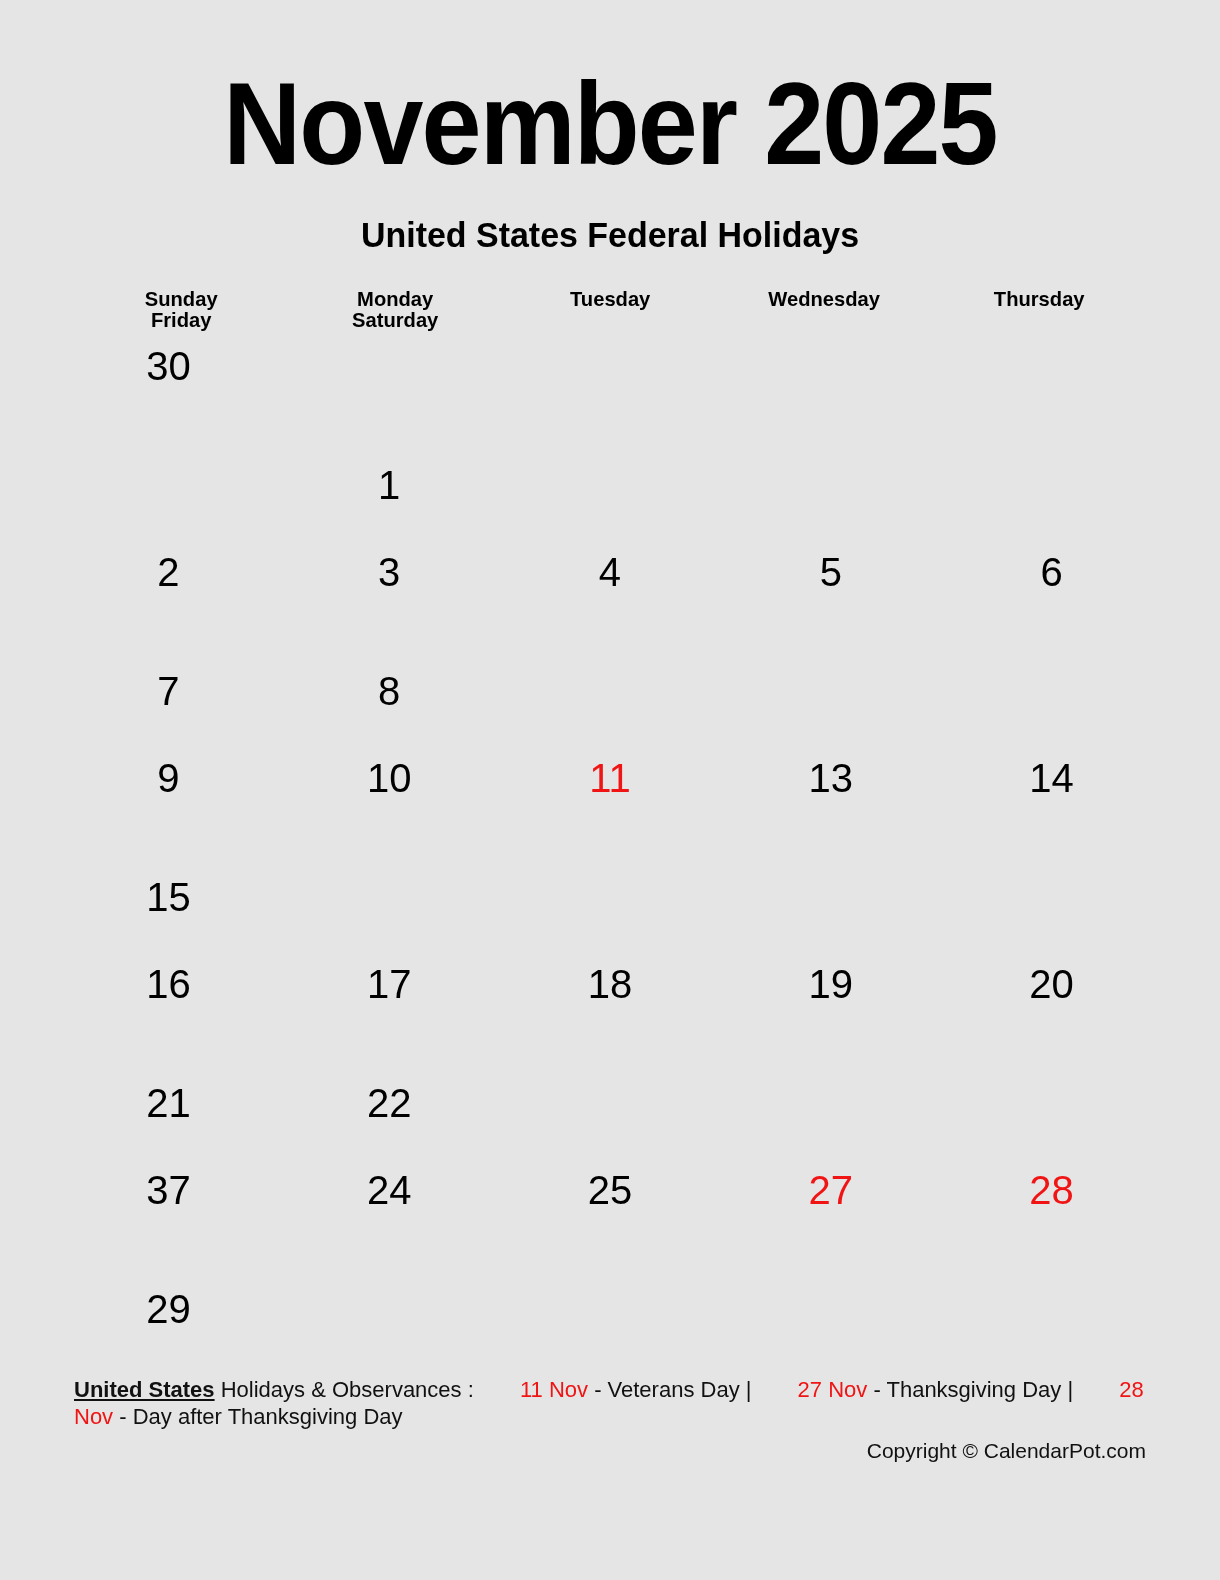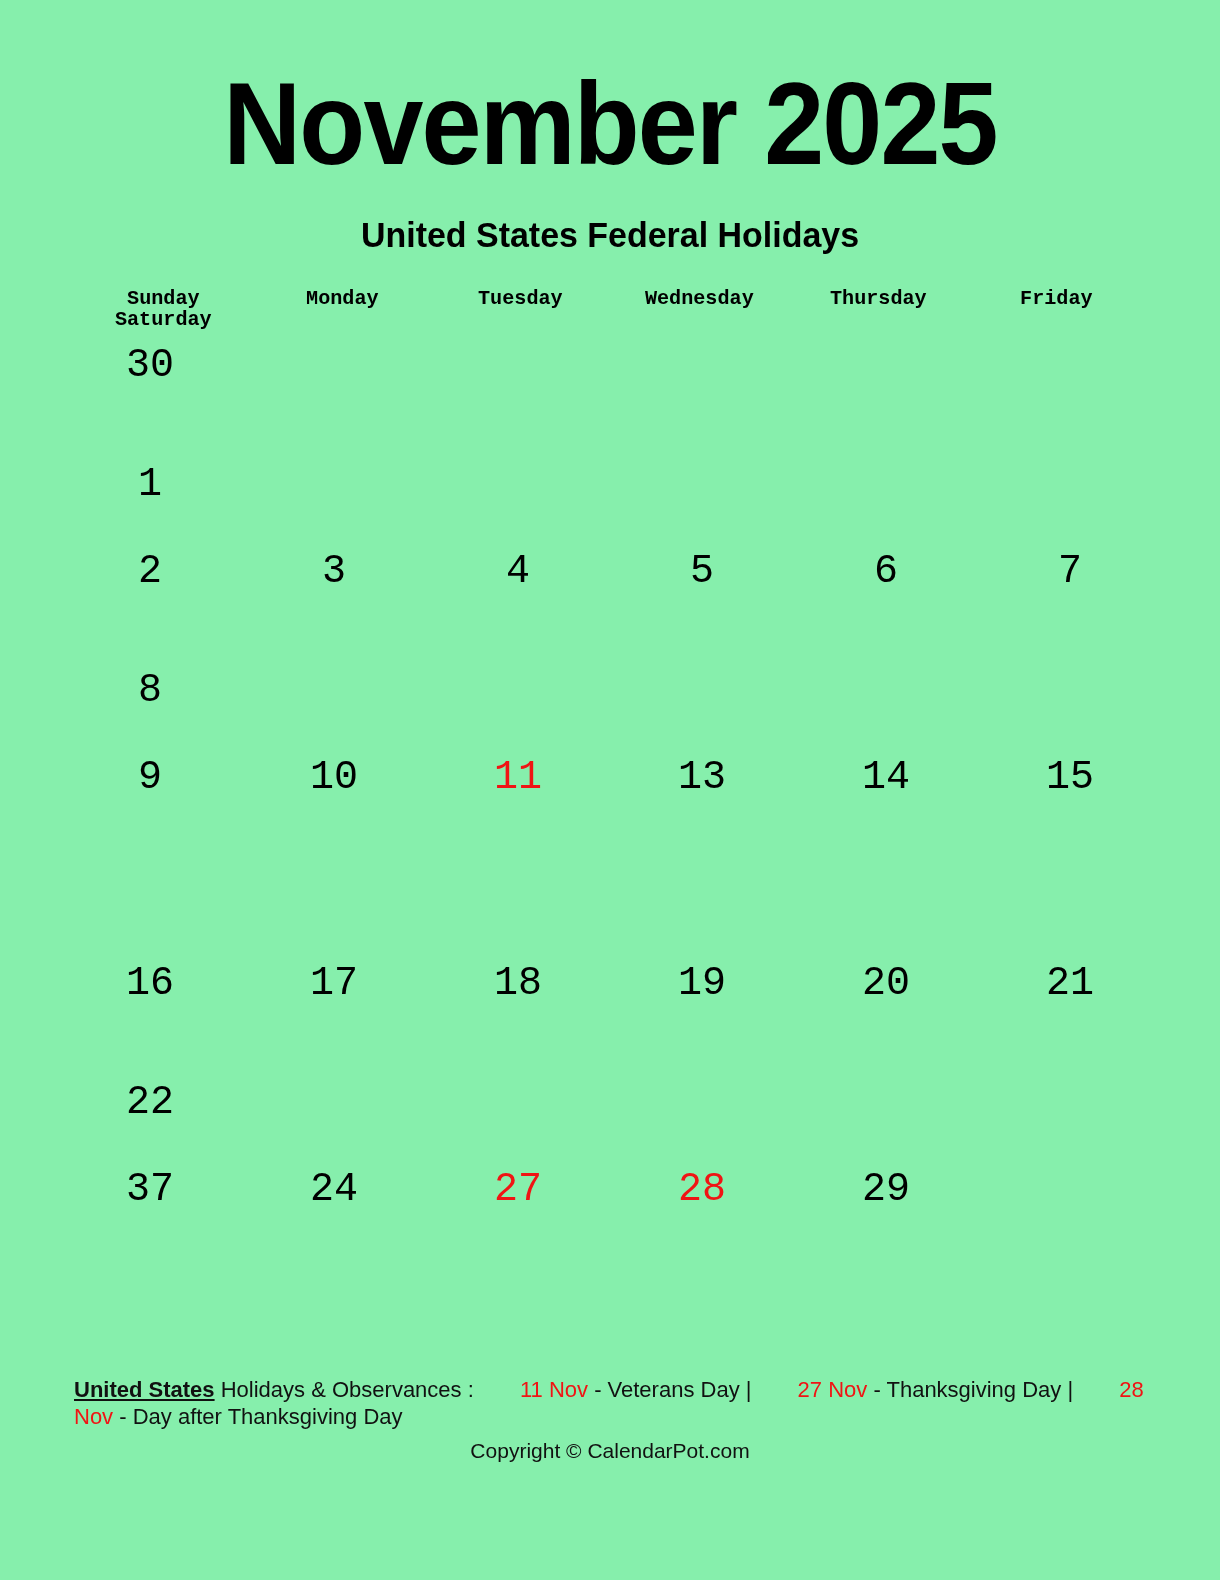--- a/index.html
+++ b/index.html
@@ -1,49 +1,49 @@
 <!DOCTYPE html>
 <html style="--holiday-red: #f01414;"><head>
 <meta charset="utf-8">
 <style>
   html, body { margin: 0; padding: 0; background: #ffffff; }
   .page {
-    width: 1220px; height: 1580px; background: #86efac;
+    width: 1220px; height: 1580px; background: #e5e5e5;
     font-family: "Liberation Sans", sans-serif; color: #000;
     overflow: hidden; position: relative;
   }
   .title {
     margin: 66px 0 0 0; text-align: center;
     font-size: 116px; font-weight: bold; line-height: 1;
     transform: scaleX(0.93); letter-spacing: -2px; white-space: nowrap;
   }
   .subtitle {
     margin: 35px 0 0 0; text-align: center;
     font-size: 35px; font-weight: bold; line-height: 1;
     transform: scaleX(0.97);
   }
   .cal { width: 1072px; margin: 36px 74px 0 74px; }
-  .weekday-row, .week-row { display: grid; grid-template-columns: repeat(6, 1fr); font-family: Liberation Mono, monospace; }
+  .weekday-row, .week-row { display: grid; grid-template-columns: repeat(5, 1fr); }
   .weekday {
     text-align: center; font-weight: bold; font-size: 21px; line-height: 1;
     transform: scaleX(0.96);
   }
   .weeks { margin-top: 8px; }
   .week-row { height: 206px; gap: 32px; }
   .day-cell { text-align: center; padding-top: 8px; }
   .day-num { display: inline-block; font-size: 40px; line-height: 1; color: #000; }
   .day-num.holiday { color: var(--holiday-red, #f01414); }
   .legend {
     width: 1075px; margin: 8px 0 0 74px;
     font-size: 22px; line-height: 27px; color: #111111;
   }
   .legend .seg-bold { font-weight: bold; text-decoration: underline; }
   .legend .seg-red { color: var(--holiday-red, #f01414); margin-left: 40px; }
   .copyright {
-    width: 1072px; margin: 8px 0 0 74px; text-align: center;
+    width: 1072px; margin: 8px 0 0 74px; text-align: right;
     font-size: 21px; line-height: 1.2; color: #111111;
   }
 </style>
 </head>
 <body>
 
 <div class="page">
   <h1 class="title">November 2025</h1>
   <h2 class="subtitle">United States Federal Holidays</h2>
 
@@ -89,20 +89,21 @@
           <div class="day-cell"><span class="day-num">17</span></div>
           <div class="day-cell"><span class="day-num">18</span></div>
           <div class="day-cell"><span class="day-num">19</span></div>
           <div class="day-cell"><span class="day-num">20</span></div>
           <div class="day-cell"><span class="day-num">21</span></div>
           <div class="day-cell"><span class="day-num">22</span></div>
         </div>
         <div class="week-row">
           <div class="day-cell"><span class="day-num">37</span></div>
           <div class="day-cell"><span class="day-num">24</span></div>
+          <div class="day-cell"><span class="day-num">25</span></div>
           <div class="day-cell"><span class="day-num holiday">27</span></div>
           <div class="day-cell"><span class="day-num holiday">28</span></div>
           <div class="day-cell"><span class="day-num">29</span></div>
         </div>
       </div>
   </div>
 
   <p class="legend"><span class="seg-bold">United States</span><span class="seg-plain"> Holidays &amp; Observances :  </span><span class="seg-red">11 Nov</span><span class="seg-plain"> - Veterans Day |  </span><span class="seg-red">27 Nov</span><span class="seg-plain"> - Thanksgiving Day |  </span><span class="seg-red">28 Nov</span><span class="seg-plain"> - Day after Thanksgiving Day</span></p>
 
   <p class="copyright">Copyright © CalendarPot.com</p>

